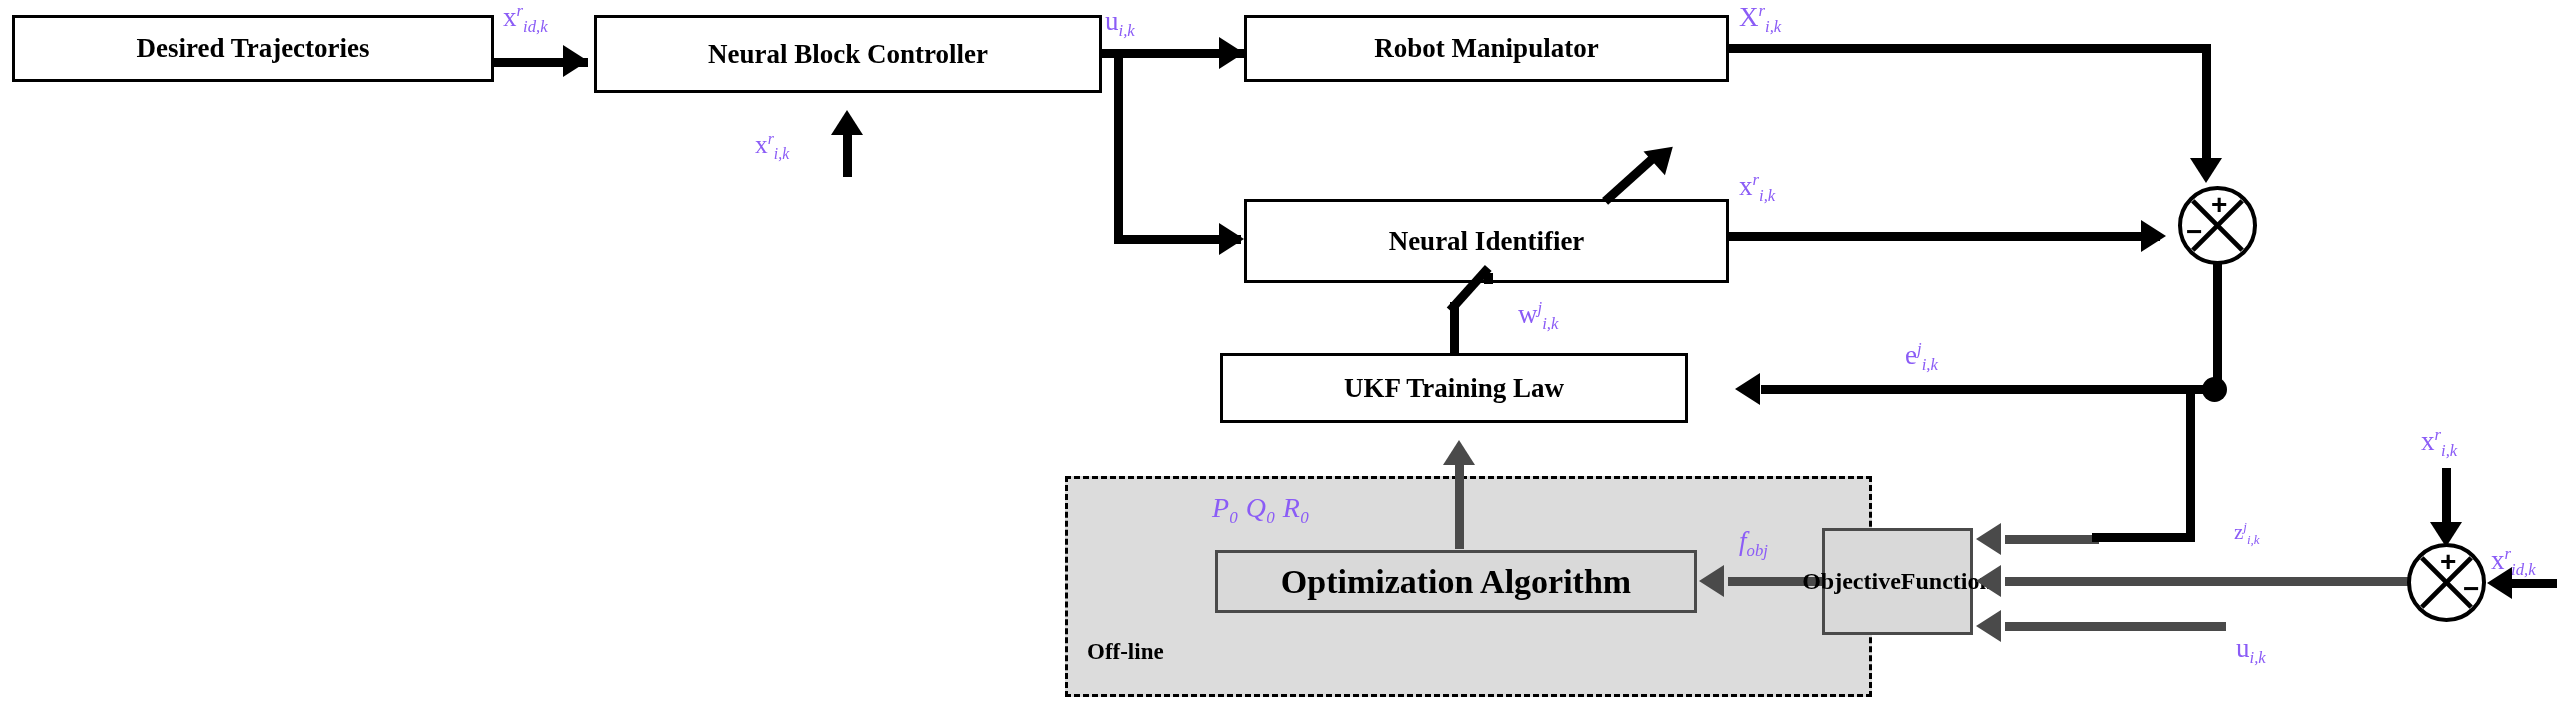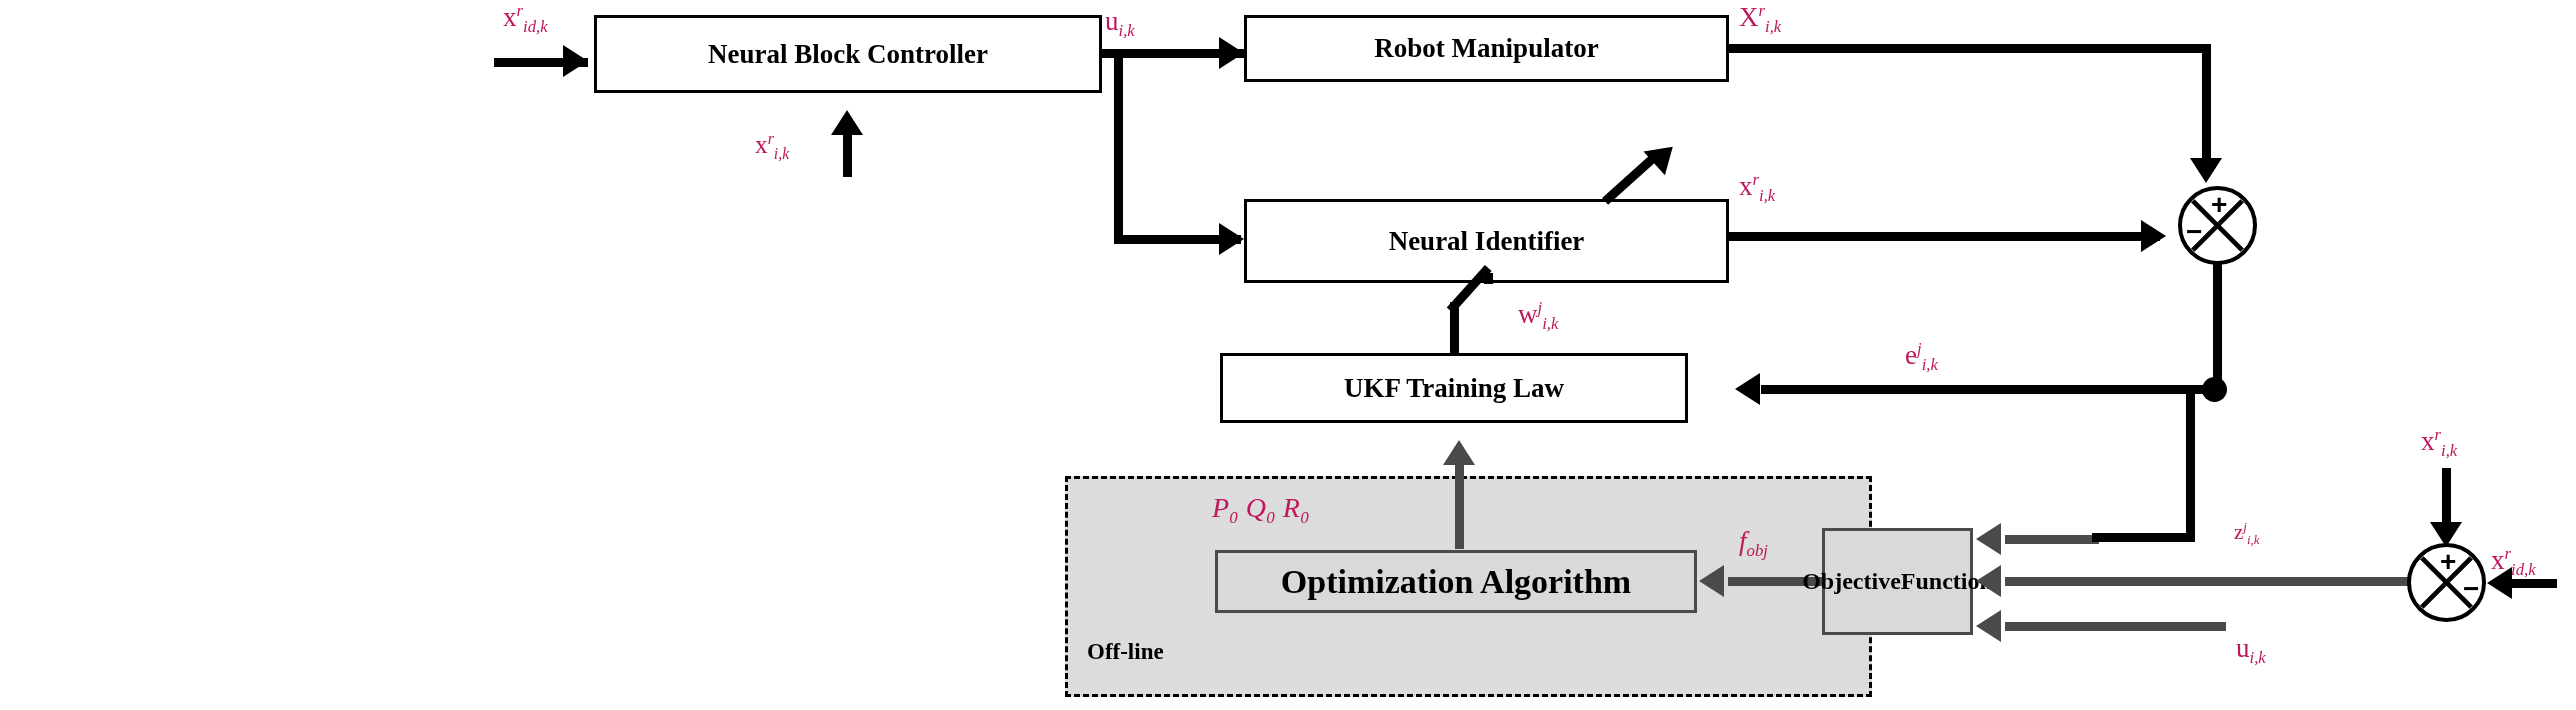--- a/index.html
+++ b/index.html
@@ -23,21 +23,21 @@
   .ar{position:absolute;width:0;height:0;}
   .ar-r{border-top:16px solid transparent;border-bottom:16px solid transparent;border-left:25.4px solid #000;}
   .ar-l{border-top:16px solid transparent;border-bottom:16px solid transparent;border-right:25.4px solid #000;}
   .ar-d{border-left:16px solid transparent;border-right:16px solid transparent;border-top:25.4px solid #000;}
   .ar-u{border-left:16px solid transparent;border-right:16px solid transparent;border-bottom:25.4px solid #000;}
   .ar-l.g{border-right-color:#4a4a4a;}
   .ar-u.g{border-bottom-color:#4a4a4a;}
 
   
   .lbl{position:absolute;font-family:"Liberation Serif",serif;font-style:italic;
-       color:#be185d;white-space:nowrap;line-height:1;}
+       color:#8b5cf6;white-space:nowrap;line-height:1;}
   .lbl sup{font-size:.62em;font-style:italic;vertical-align:super;line-height:0;}
   .lbl sub{font-size:.62em;font-style:italic;vertical-align:sub;line-height:0;}
   .lbl .up{font-style:normal;}
 
   
   .sum{position:absolute;border:4.7px solid #000;border-radius:50%;background:#fff;box-sizing:border-box;}
   .sum .cr{position:absolute;left:0;top:0;width:100%;height:100%;}
   .sum .sg{position:absolute;font-family:"Liberation Sans",sans-serif;font-weight:bold;
            color:#000;line-height:1;}
 
@@ -52,20 +52,21 @@
   .diag{position:absolute;background:#000;transform-origin:0 50%;height:8.7px;}
 </style>
 </head>
 <body>
 
 <div id="root">
 
   <div class="region" style="left:1065px;top:476px;width:807px;height:221px;"></div>
   <div class="region-label" style="left:1087px;top:639px;font-size:23px;">Off-line</div>
 
+  <div class="box" style="left:12px;top:14.7px;width:482px;height:67px;font-size:27px;">Desired Trajectories</div>
 
   <div class="hline" style="left:494px;top:58px;width:94px;"></div>
   <div class="ar ar-r" style="left:563px;top:45px;"></div>
   <div class="lbl" style="left:503px;top:4px;font-size:27px;">
     <span class="up">x</span><sup>r</sup><sub>id,k</sub>
   </div>
 
   <div class="box" style="left:594px;top:14.7px;width:508px;height:78px;font-size:27px;">Neural Block Controller</div>
 
   <div class="vline" style="left:843px;top:134px;height:43px;"></div>

